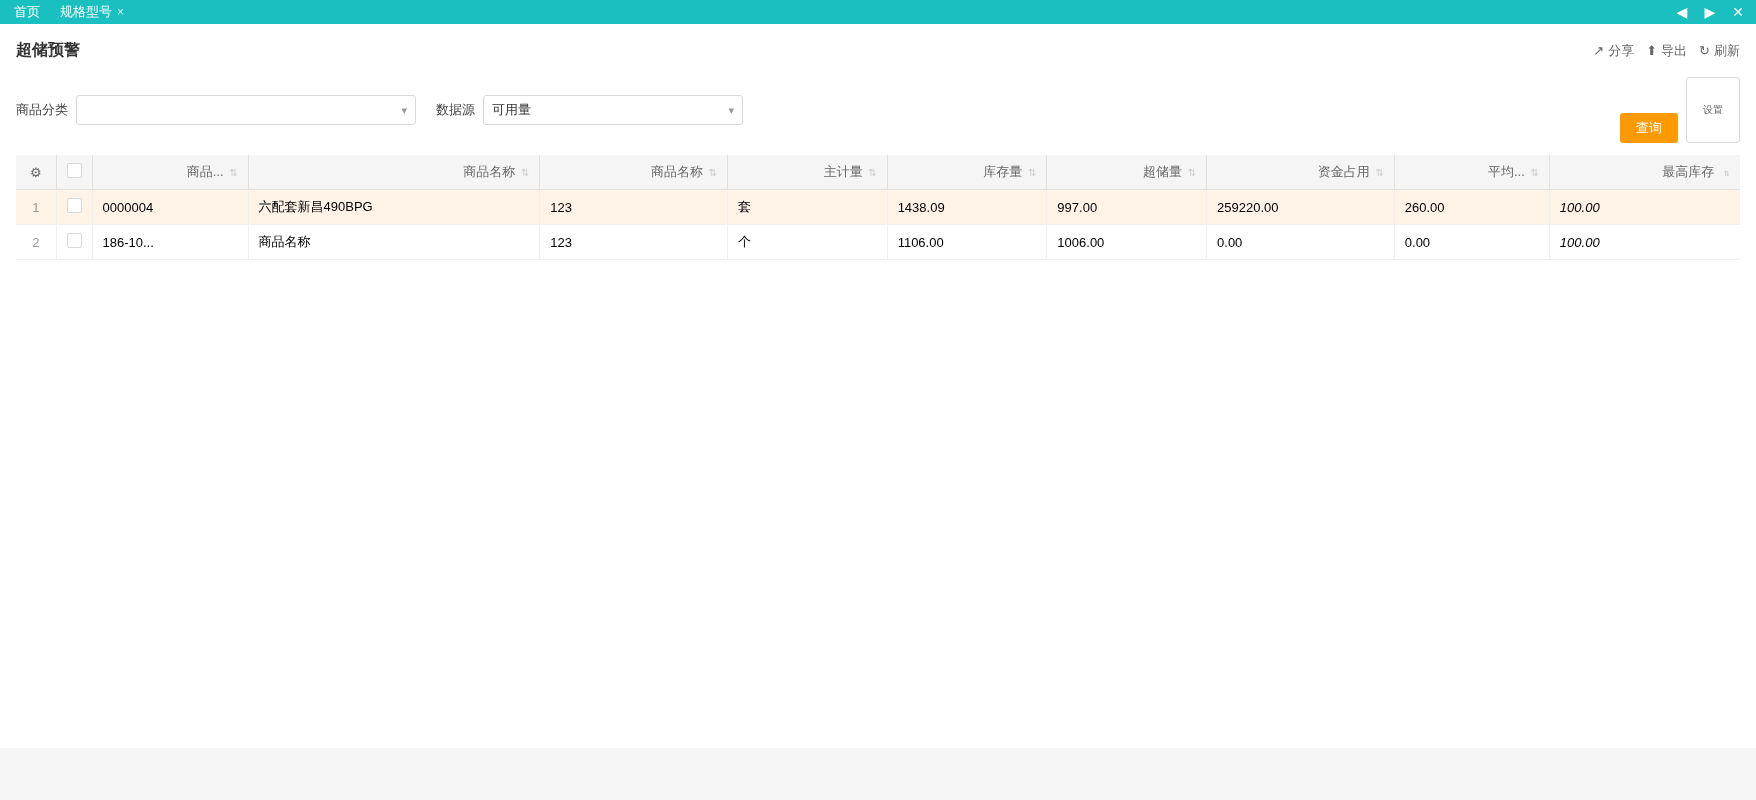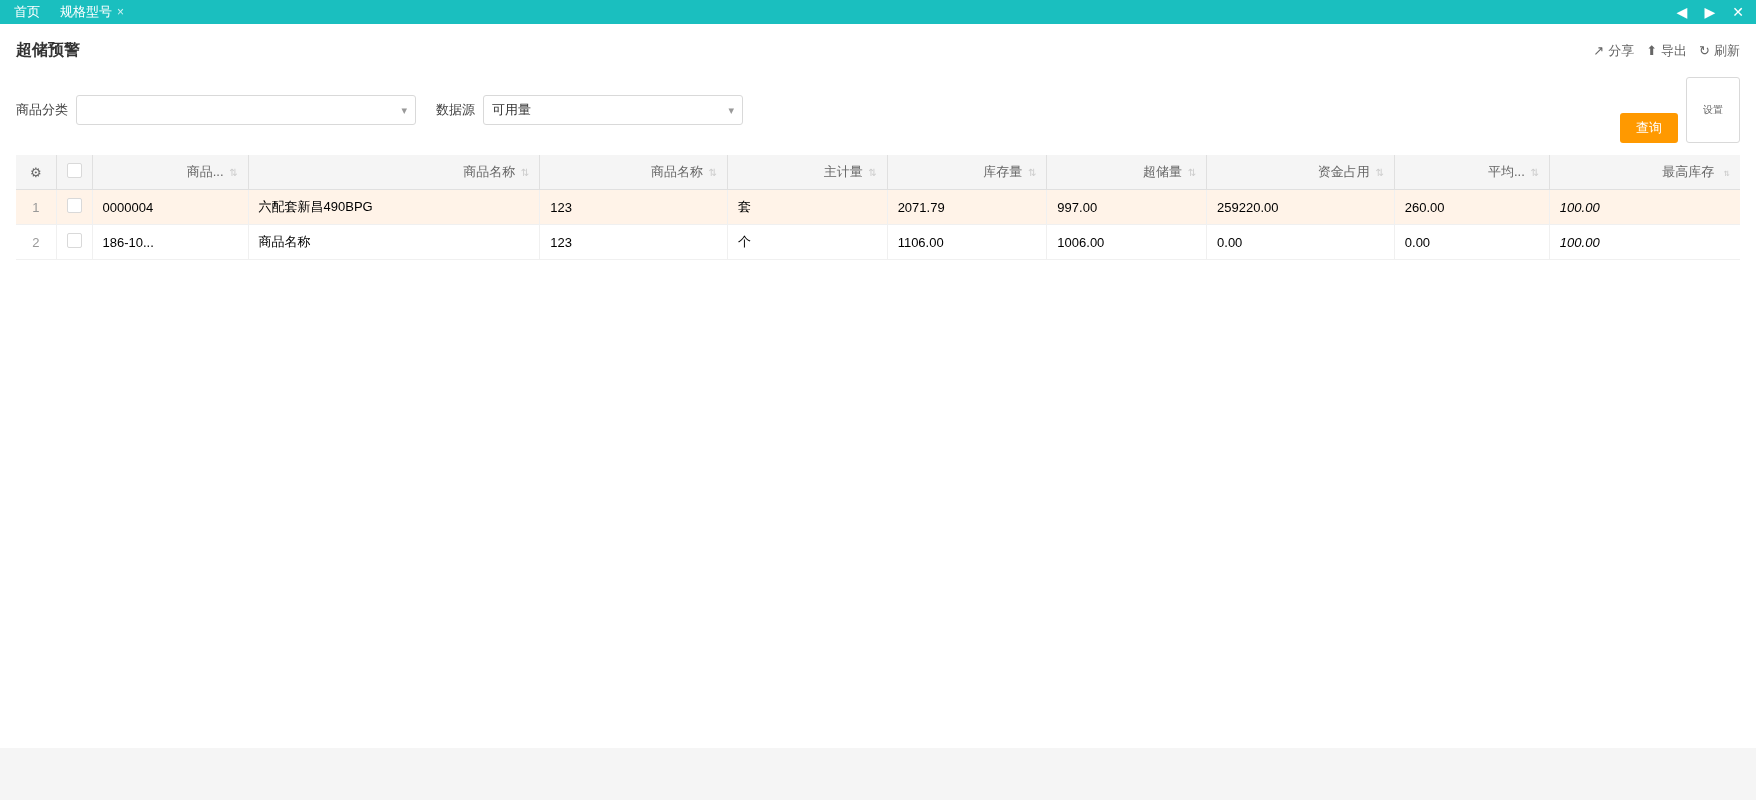--- a/index.html
+++ b/index.html
@@ -294,21 +294,21 @@
     <tbody id="table-body">
     <tr class="highlighted">
     <td class="index-col">1</td>
     <td class="checkbox-col">
       <div class="checkbox-wrap"></div>
     </td>
     <td>0000004</td>
     <td>六配套新昌490BPG</td>
     <td>123</td>
     <td>套</td>
-    <td>2071.79</td>
+    <td>1438.09</td>
     <td>997.00</td>
     <td>259220.00</td>
     <td>260.00</td>
     <td>100.00</td>
   </tr>
         <tr>
     <td class="index-col">2</td>
     <td class="checkbox-col">
       <div class="checkbox-wrap"></div>
     </td>

